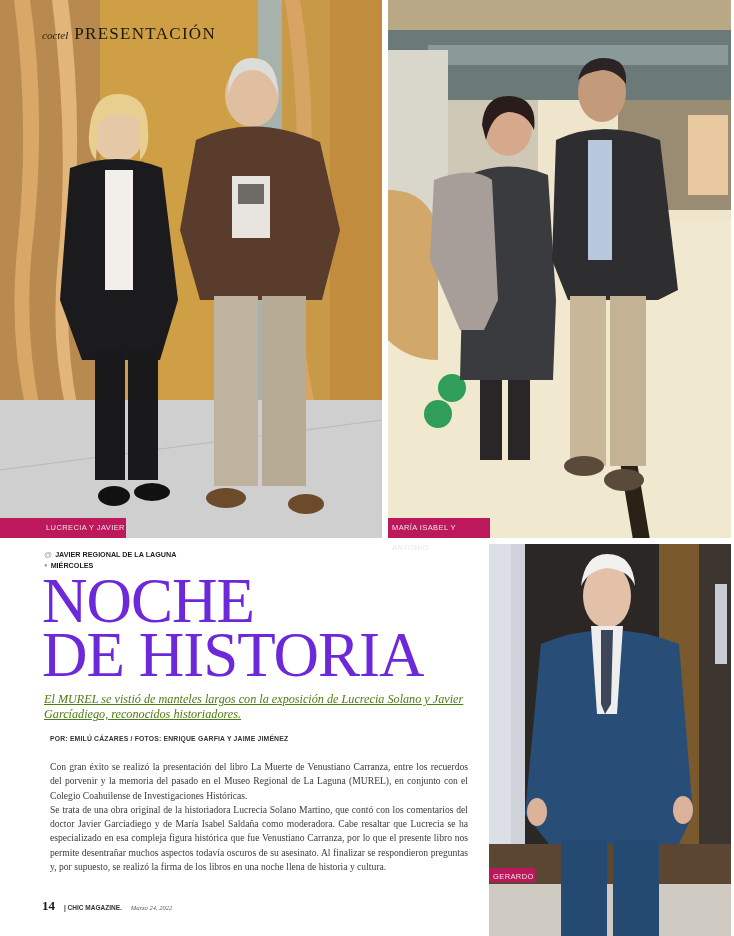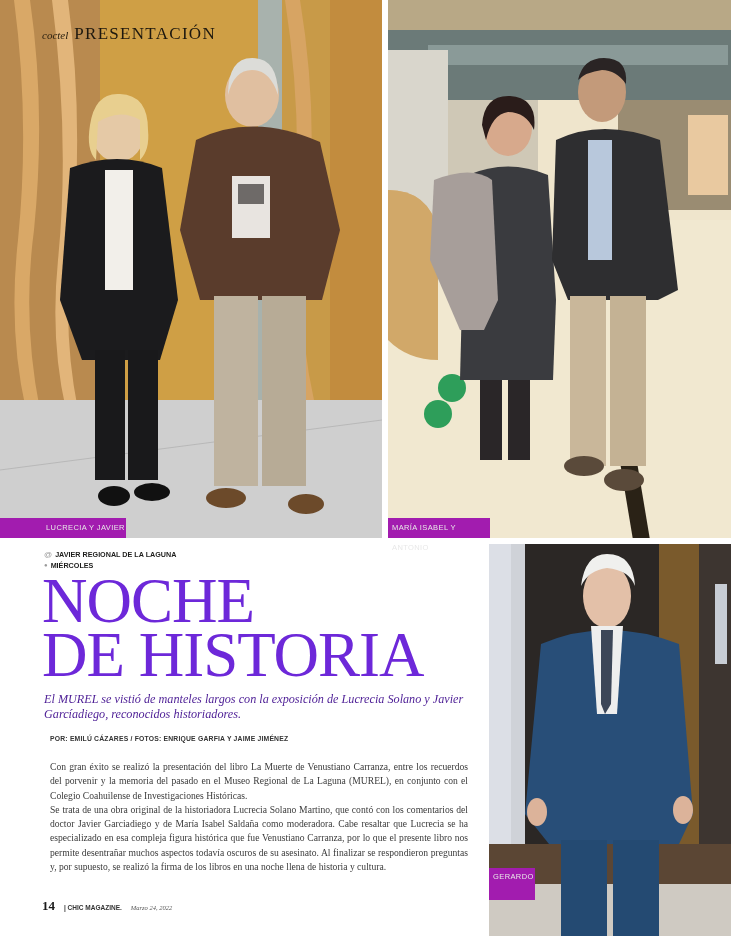--- a/index.html
+++ b/index.html
@@ -7,27 +7,27 @@
   body { position: relative; font-family: "Liberation Serif", serif; color: #1d1d1b; }
 
   .photo { position: absolute; overflow: hidden; }
   .photo svg { position: absolute; left: 0; top: 0; width: 100%; height: 100%; display: block; }
 
   #photo-1 { left: 0; top: 0; width: 382px; height: 538px; background: #c9963f; }
   #photo-2 { left: 388px; top: 0; width: 343px; height: 538px; background: #efe6cf; }
   #photo-3 { left: 489px; top: 544px; width: 242px; height: 392px; background: #2a2623; }
 
   .caption {
-    position: absolute; background: #a21caf; color: #e8e8e8;
+    position: absolute; background: #be185d; color: #e8e8e8;
     font-family: "Liberation Sans", sans-serif; font-size: 7.5px; letter-spacing: 0.4px;
     text-transform: uppercase; padding: 0 0 0 46px; line-height: 20px; height: 20px;
   }
   #caption-1 { left: 0; top: 518px; width: 126px; }
   #caption-2 { left: 388px; top: 518px; width: 102px; padding-left: 4px; }
-  #caption-3 { left: 489px; top: 868px; width: 46px; padding-left: 4px; height: 32px; line-height: 18px; }
+  #caption-3 { left: 489px; top: 868px; width: 46px; padding-left: 4px; height: 14px; line-height: 18px; }
 
   .section-tag {
     position: absolute; left: 42px; top: 24px; display: flex; align-items: baseline; gap: 6px;
   }
   .section-tag .kicker { font-family: "Liberation Serif", serif; font-style: italic; font-size: 11px; color: #2a2010; }
   .section-tag .section { font-family: "Liberation Serif", serif; font-size: 17px; letter-spacing: 1.3px; color: #1c170e; }
 
   .meta { position: absolute; left: 44px; top: 549px; font-family: "Liberation Sans", sans-serif; font-weight: bold; font-size: 7.2px; color: #1d1d1b; line-height: 11px; }
   .meta .row { display: flex; align-items: center; gap: 3px; }
   .meta .at { color: #9a9a9a; font-size: 8px; font-weight: normal; }
@@ -35,21 +35,21 @@
 
   .headline {
     position: absolute; left: 42px; top: 574px; font-family: "Liberation Serif", serif;
     font-size: 63px; line-height: 54px; letter-spacing: -1px; color: #6d28d9; font-weight: normal;
     text-transform: uppercase;
   }
   .headline span { display: block; }
 
   .dek {
     position: absolute; left: 44px; top: 692px; width: 420px; font-family: "Liberation Serif", serif;
-    font-style: italic; font-size: 12.2px; line-height: 15px; color: #4c1d95;
+    font-style: italic; font-size: 12.2px; line-height: 15px; color: #4d7c0f; text-decoration: underline;
   }
   .byline {
     position: absolute; left: 50px; top: 735px; font-family: "Liberation Sans", sans-serif;
     font-weight: bold; font-size: 6.8px; letter-spacing: 0.2px; color: #333;
   }
   .body-text {
     position: absolute; left: 50px; top: 760px; width: 418px; font-family: "Liberation Serif", serif;
     font-size: 9.6px; line-height: 14.3px; color: #3a3a3a; text-align: justify;
   }
   .body-text p { margin: 0; }

